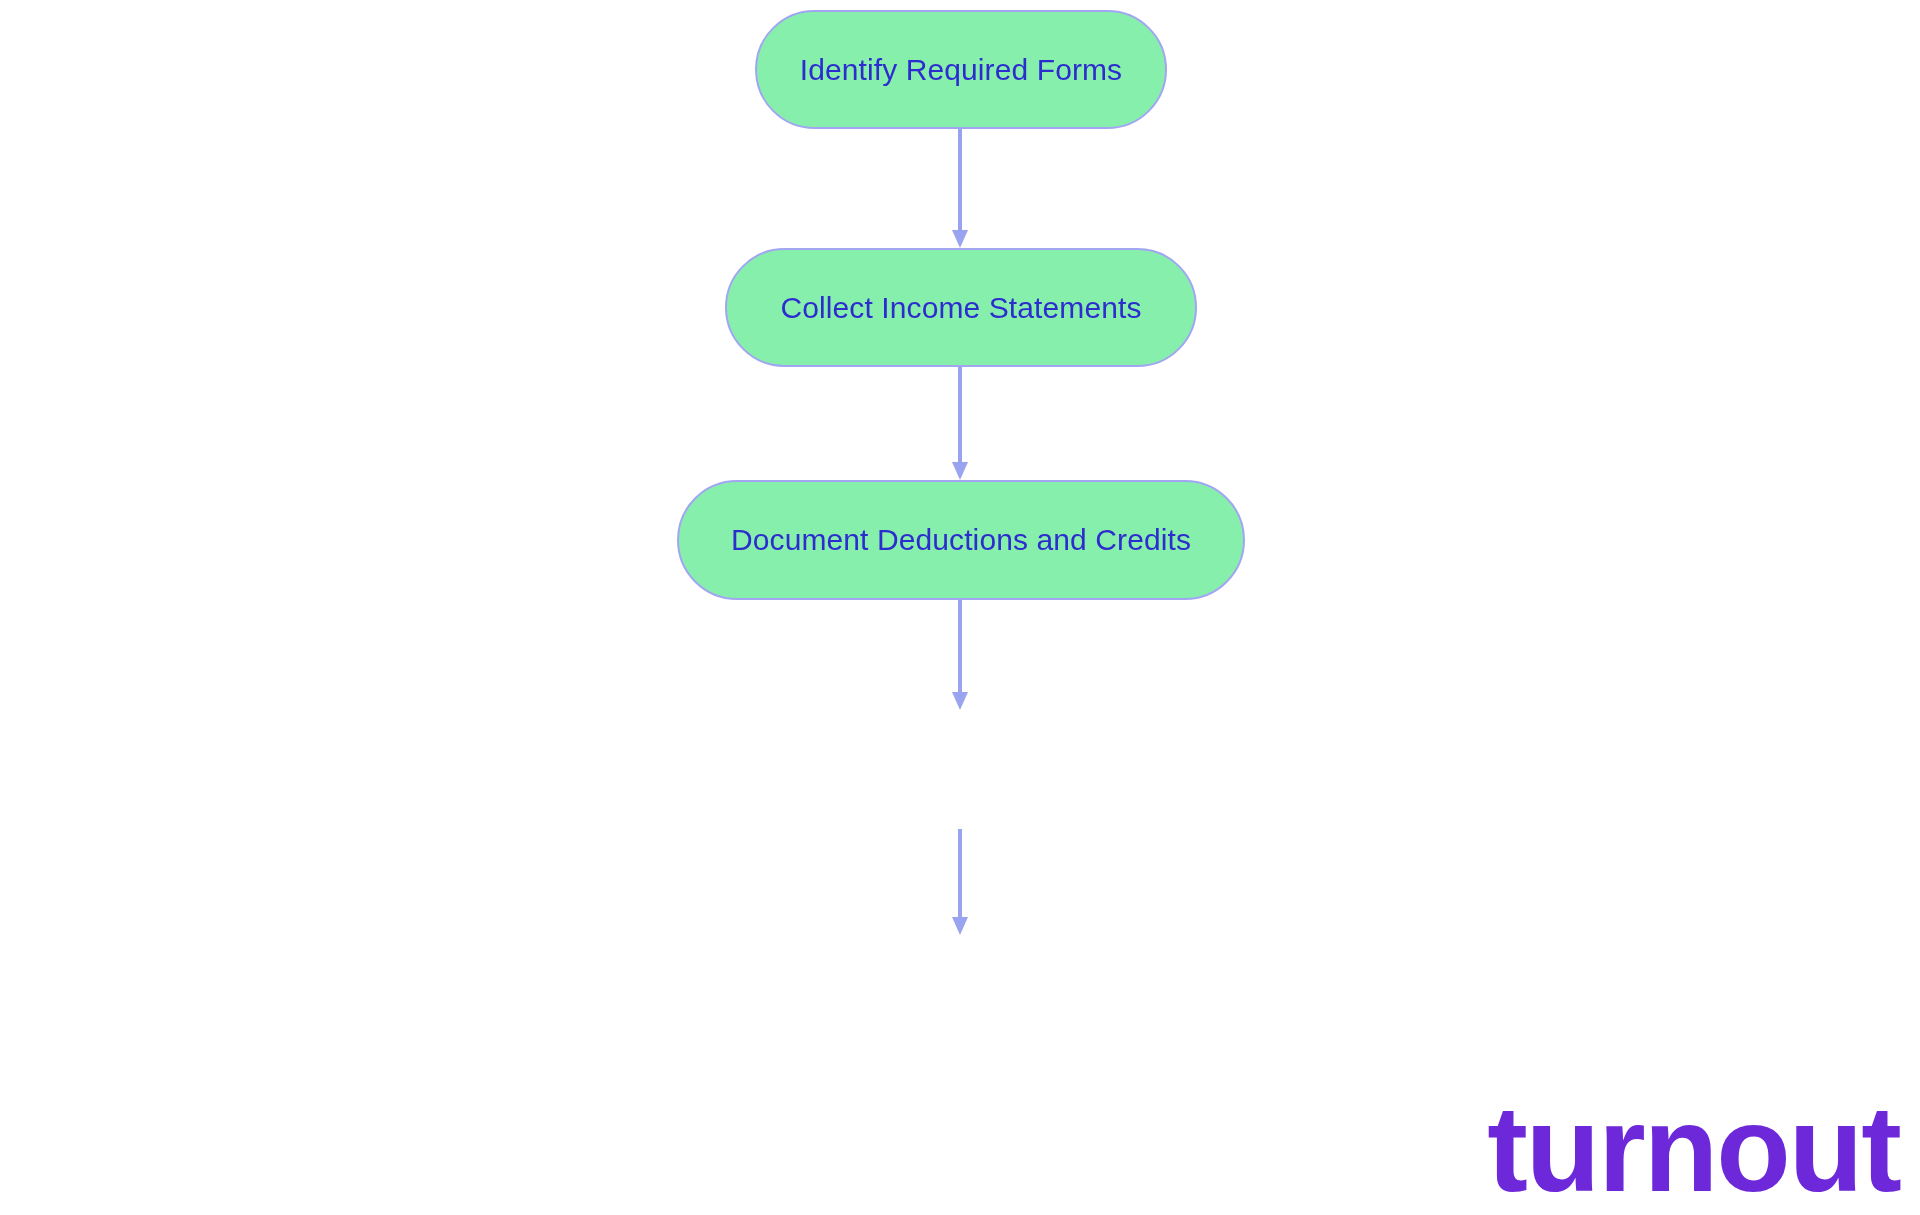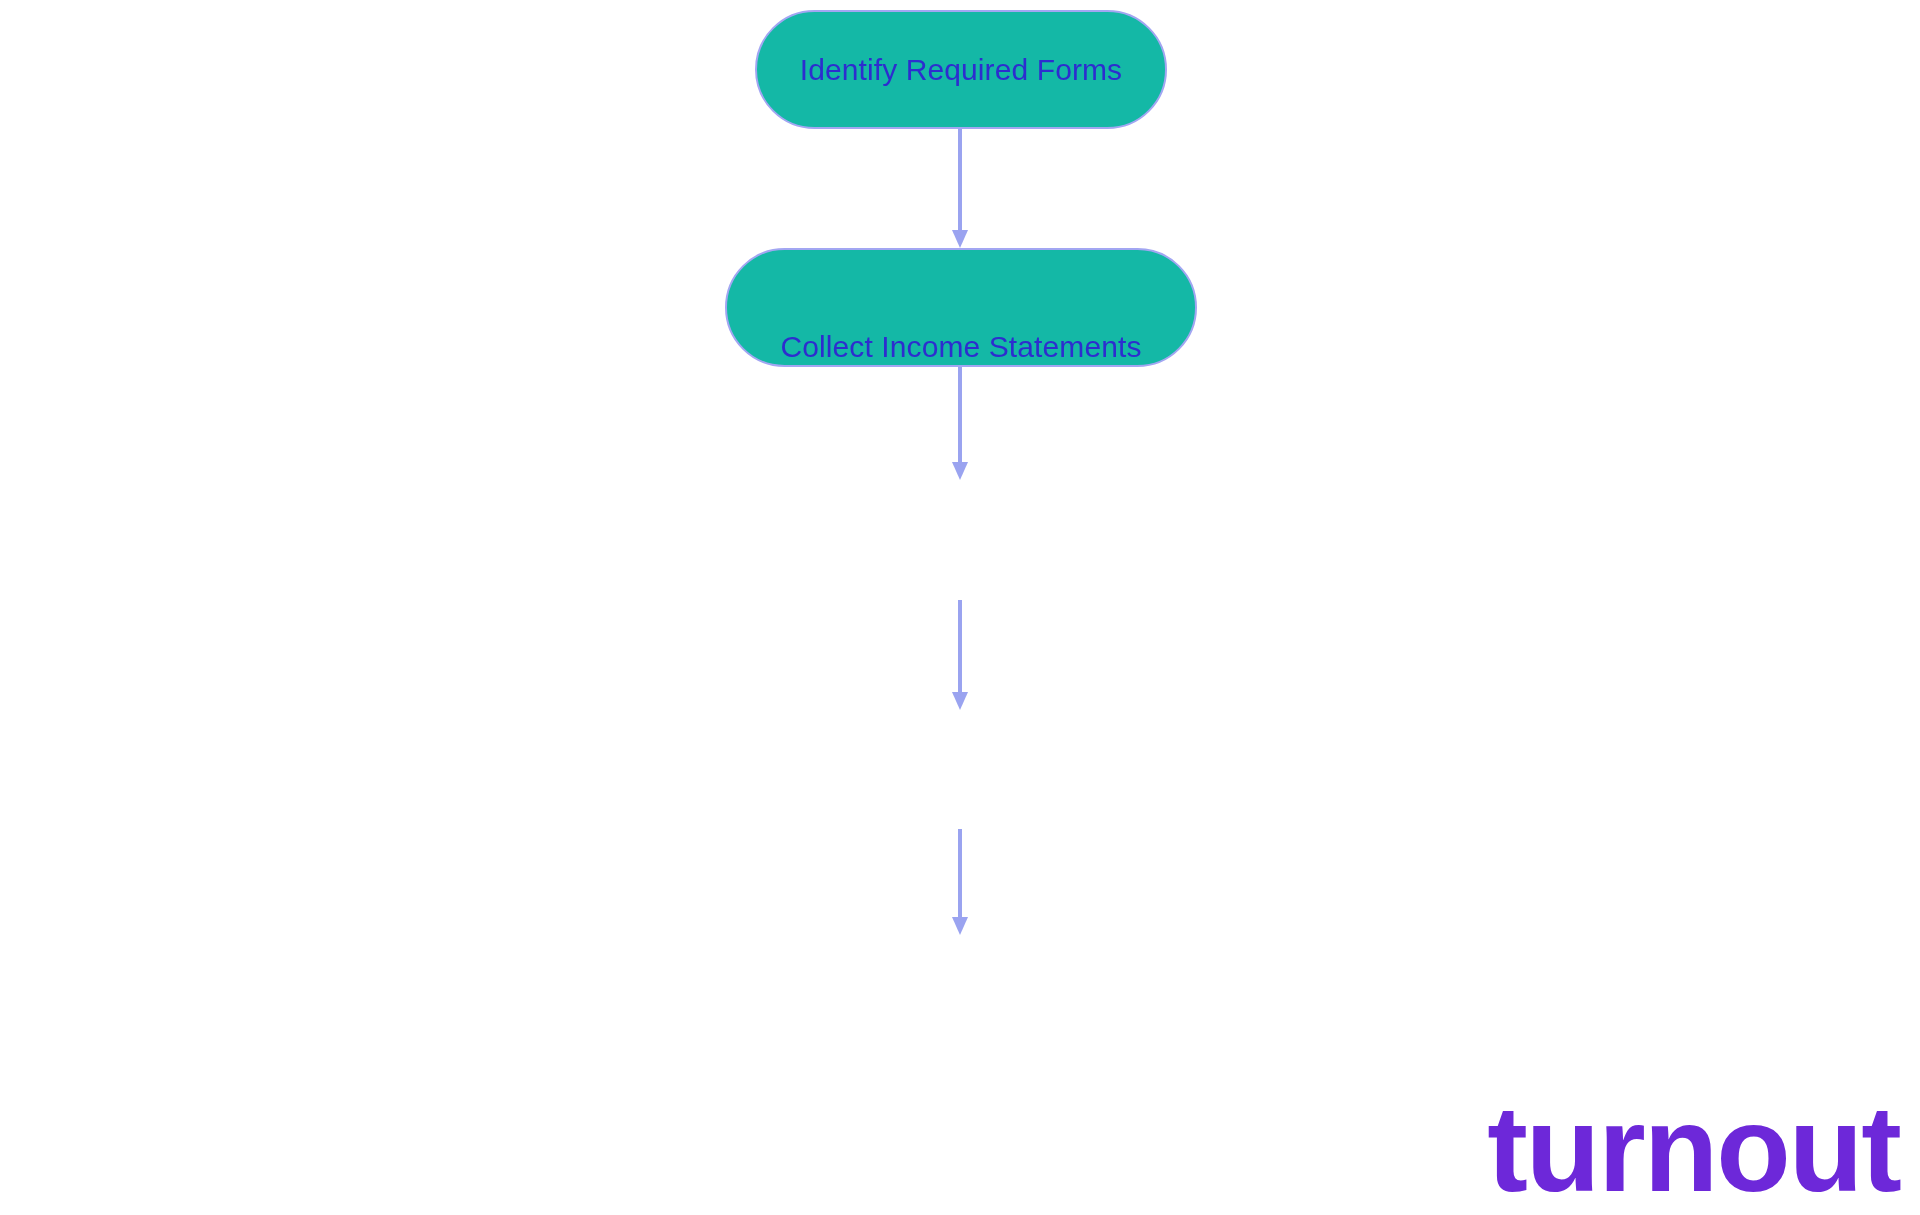--- a/index.html
+++ b/index.html
@@ -32,38 +32,38 @@
     height: 1080px;
   }
 
   
   .node {
     position: absolute;
     box-sizing: border-box;
     display: flex;
     align-items: center;
     justify-content: center;
-    background: #14b8a6;
+    background: #86efac;
     border: 2px solid #a2a6f2;
     border-radius: 999px;
     text-align: center;
     user-select: none;
   }
   .node-label {
     color: #2d2dcf;
     font-family: "Liberation Sans", sans-serif;
     font-size: 30px;
     font-weight: 400;
     letter-spacing: 0.1px;
     line-height: 1.2;
     white-space: nowrap;
   }
 
   .node-1 { left: 755px; top: 10px;  width: 412px; height: 119px; }
-  .node-2 { left: 725px; top: 248px; width: 472px; height: 119px; align-items: flex-end; }
+  .node-2 { left: 725px; top: 248px; width: 472px; height: 119px; }
   .node-3 { left: 677px; top: 480px; width: 568px; height: 120px; }
   .node-4 { left: 745px; top: 710px; width: 432px; height: 119px; }
   .node-5 { left: 739px; top: 935px; width: 444px; height: 126px; }
 
   
   .connector {
     position: absolute;
     left: 952px;
     width: 16px;
   }
@@ -140,20 +140,23 @@
 
     <div class="node node-2">
       <span class="node-label">Collect Income Statements</span>
     </div>
 
     <div class="connector connector-2">
       <div class="stem"></div>
       <div class="head"></div>
     </div>
 
+    <div class="node node-3">
+      <span class="node-label">Document Deductions and Credits</span>
+    </div>
 
     <div class="connector connector-3">
       <div class="stem"></div>
       <div class="head"></div>
     </div>
 
 
     <div class="connector connector-4">
       <div class="stem"></div>
       <div class="head"></div>

